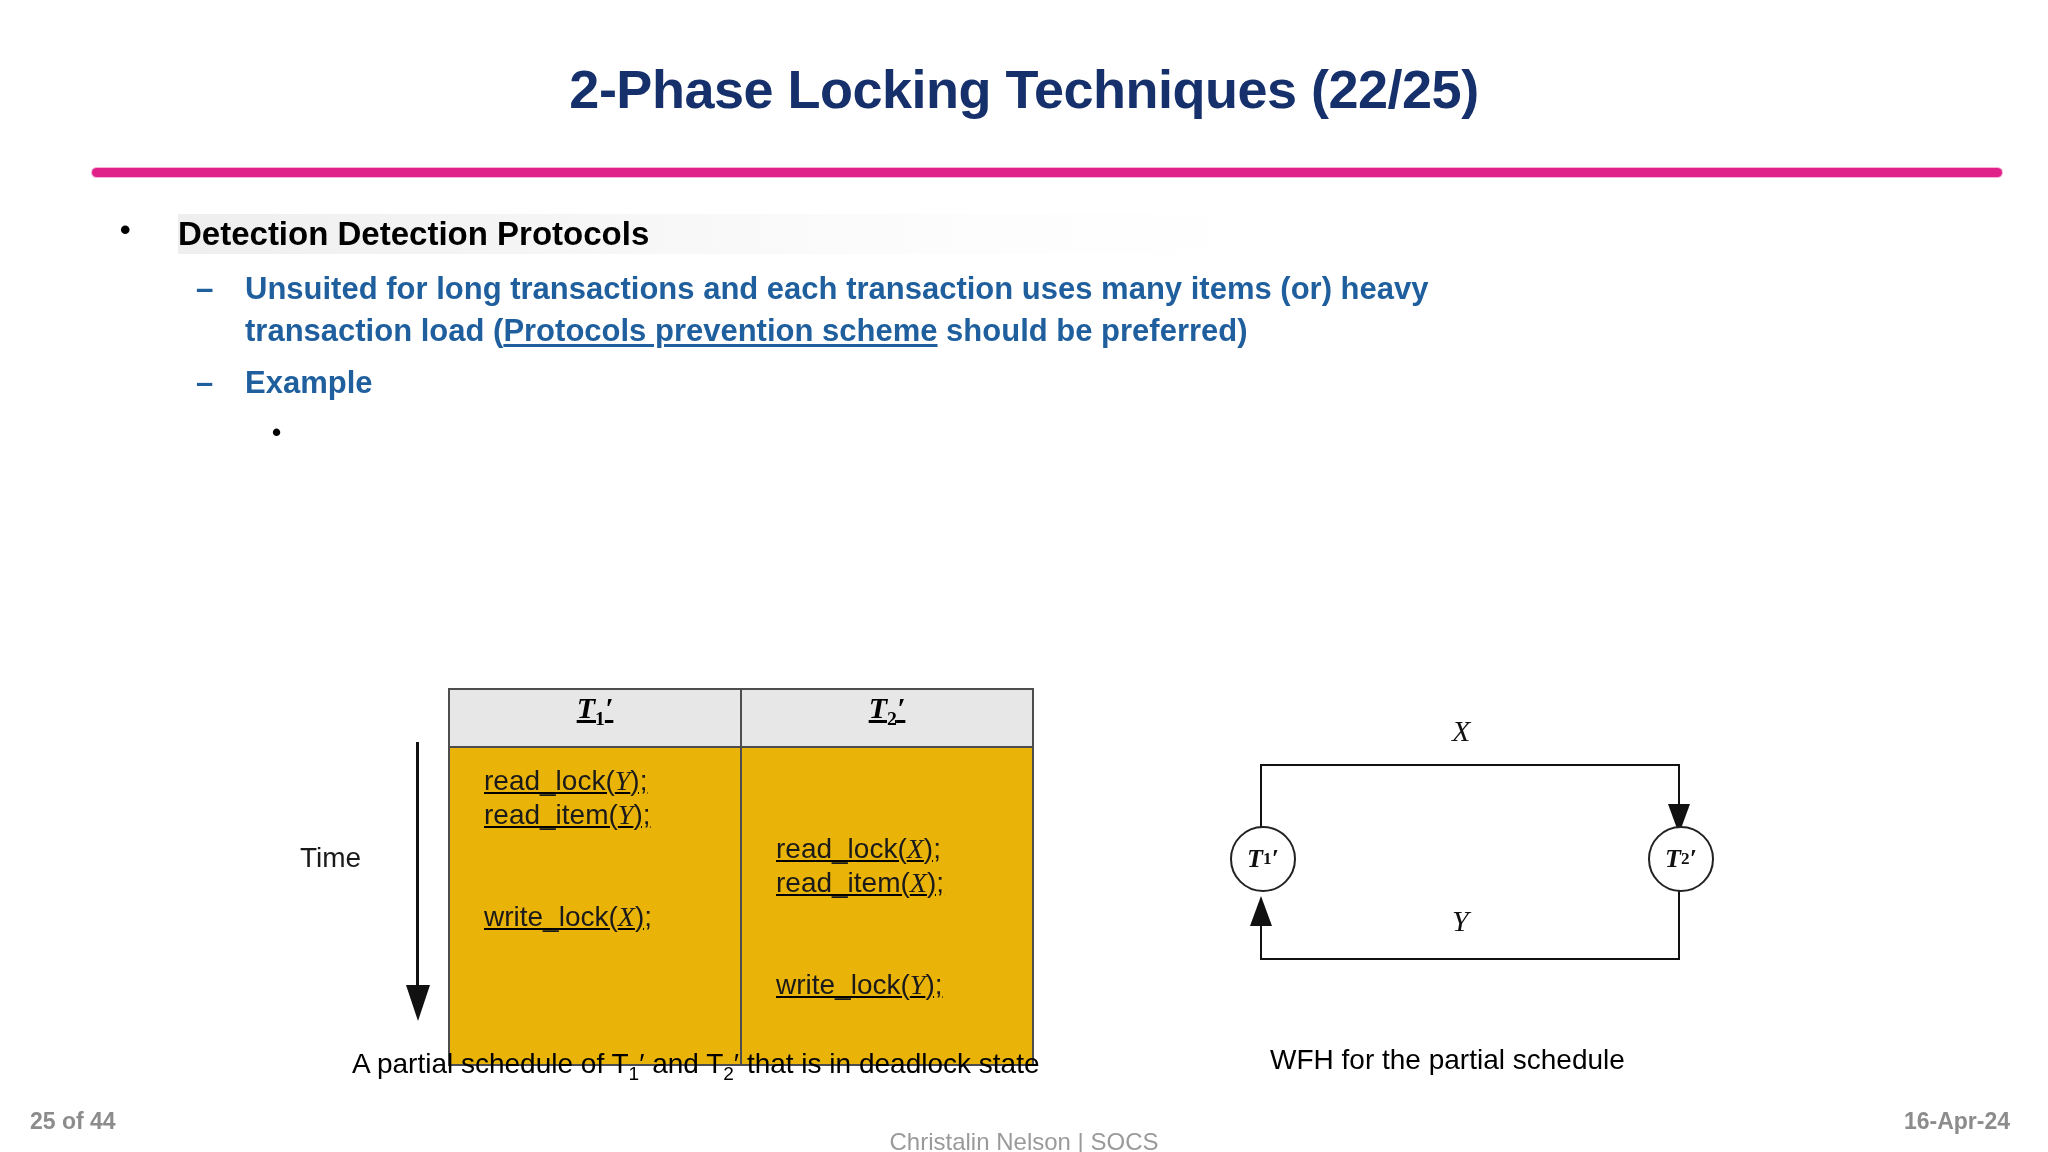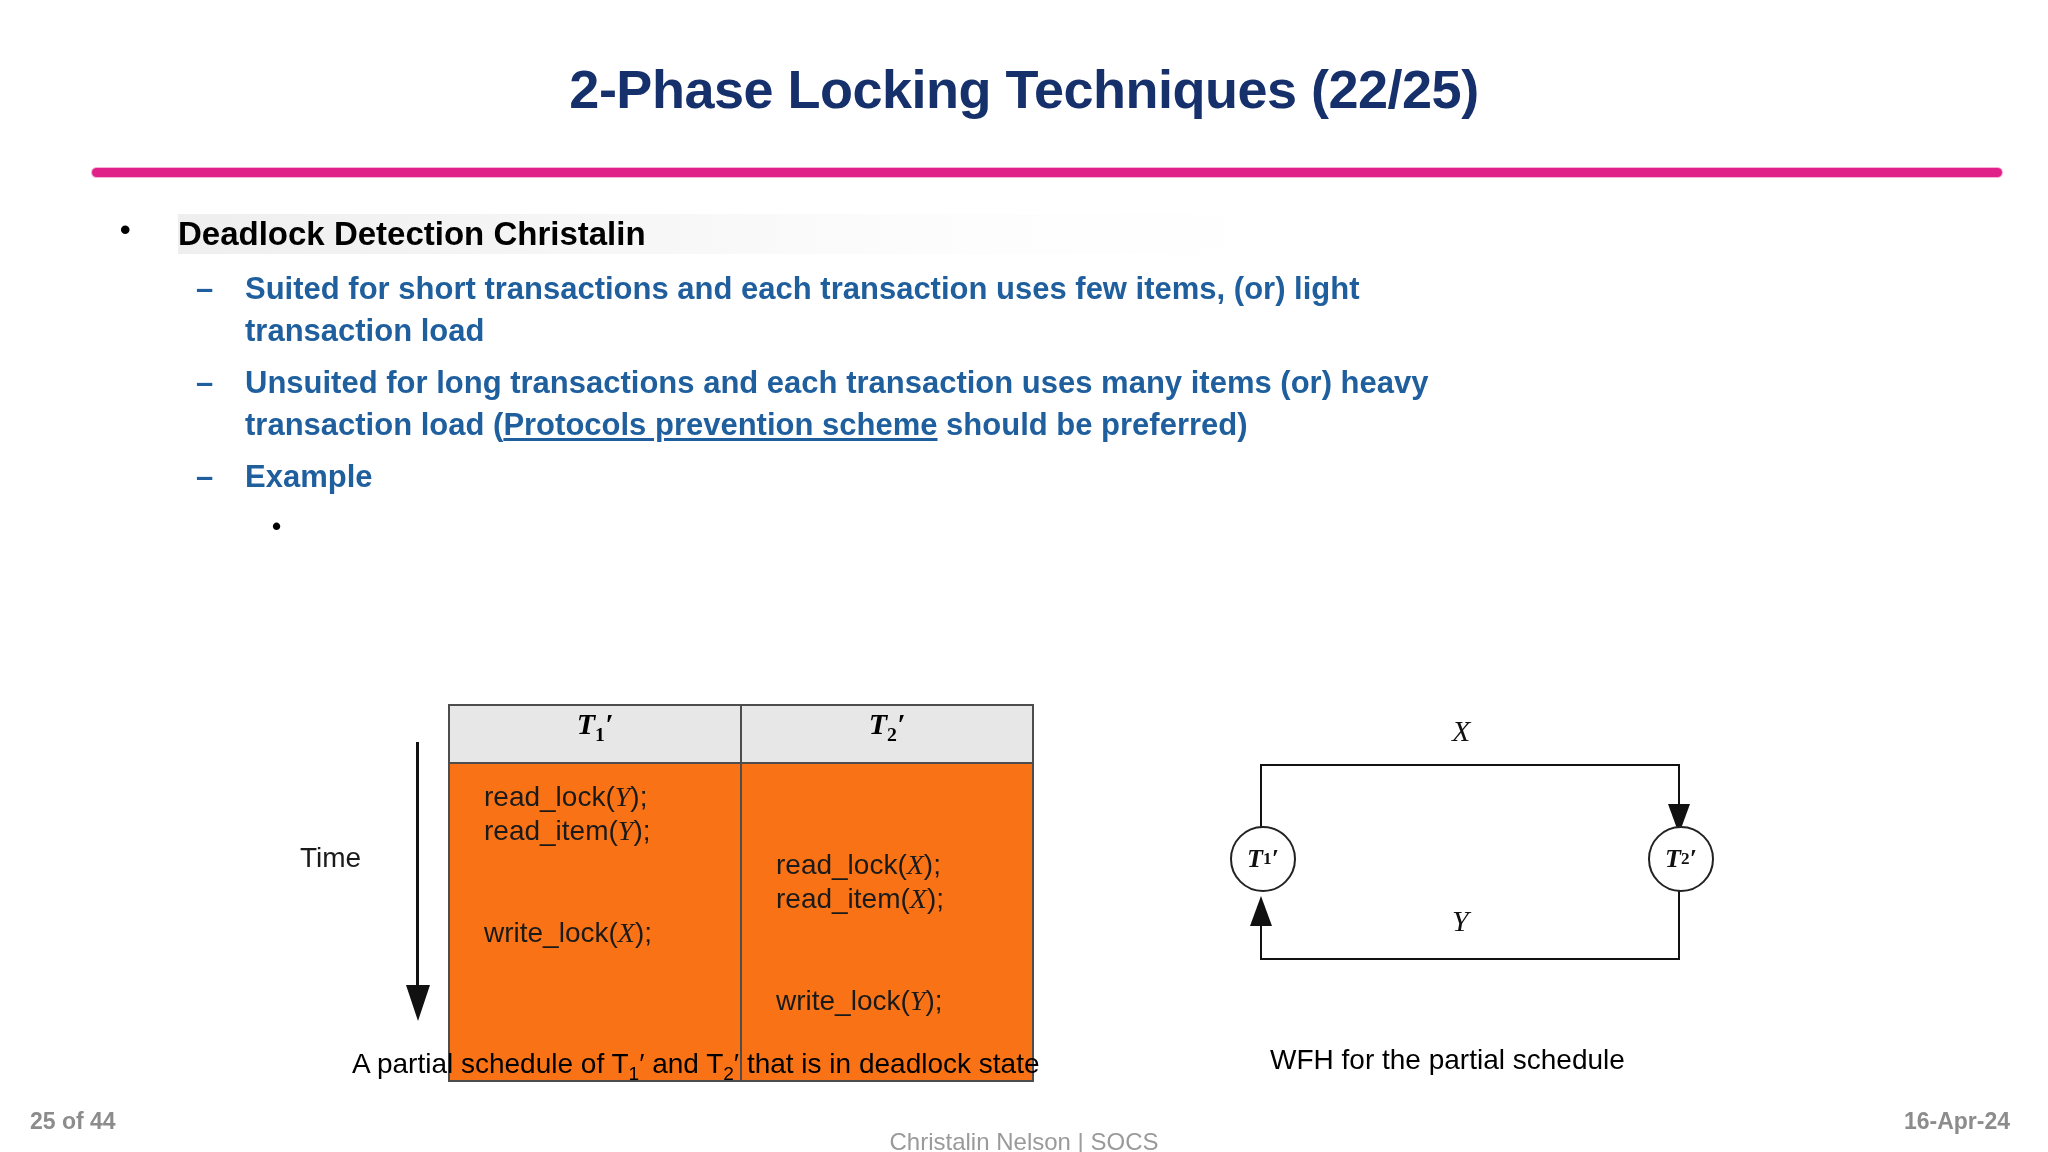--- a/index.html
+++ b/index.html
@@ -155,25 +155,26 @@
     width: 0;
     height: 0;
     border-left: 12px solid transparent;
     border-right: 12px solid transparent;
     border-top: 36px solid #111111;
   }
 
   table.sched {
     position: absolute;
     left: 148px;
-    top: 16px;
+    top: 0;
     border-collapse: collapse;
     table-layout: fixed;
     width: 586px;
-    background: #f97316;
+    background: #eab308;
+    text-decoration: underline;
   }
   table.sched th, table.sched td {
     border: 2px solid #4d4d4d;
     vertical-align: top;
   }
   table.sched th {
     background: #e7e7e7;
     height: 54px;
     text-align: center;
     font-family: "Liberation Serif", serif;
@@ -298,26 +299,25 @@
 </head>
 <body>
 
 <div class="slide-title">2-Phase Locking Techniques (22/25)</div>
 <div class="title-rule"></div>
 
 <div class="body">
 
   <div class="lvl1">
     <span class="marker">•</span>
-    <span class="lvl1-highlight">Deadlock Detection Christalin</span>
+    <span class="lvl1-highlight">Detection Detection Protocols</span>
   </div>
 
   <div class="lvl2">
     <span class="marker">–</span>
-    <span>Suited for short transactions and each transaction uses few items, (or) light transaction load</span>
   </div>
 
   <div class="lvl2">
     <span class="marker">–</span>
     <span>Unsuited for long transactions and each transaction uses many items (or) heavy transaction load (</span><u>Protocols prevention scheme</u><span> should be preferred)</span>
   </div>
 
   <div class="lvl2">
     <span class="marker">–</span>
     <span>Example</span>

